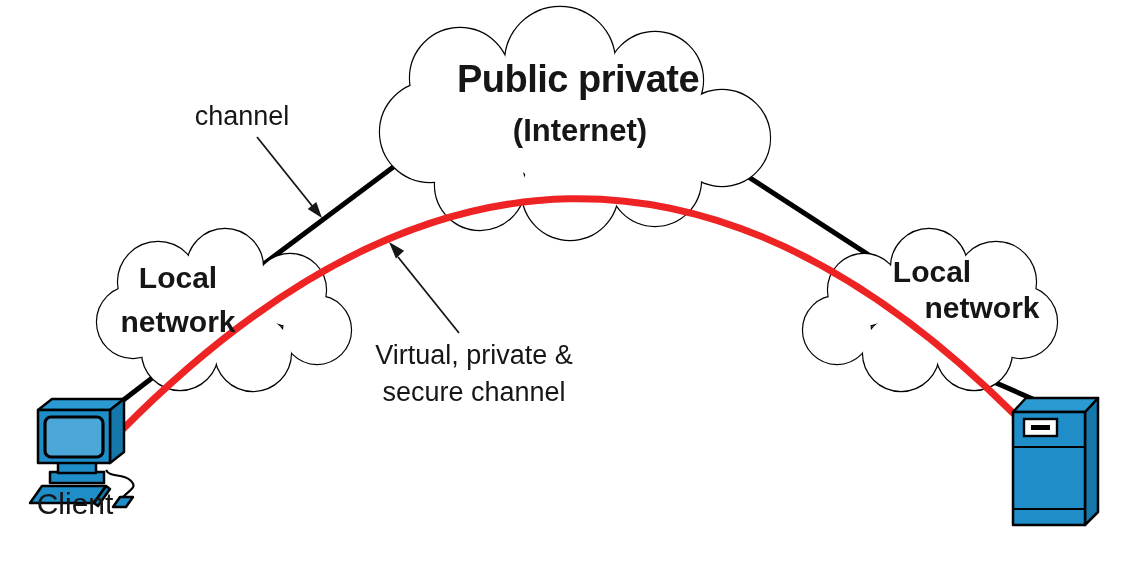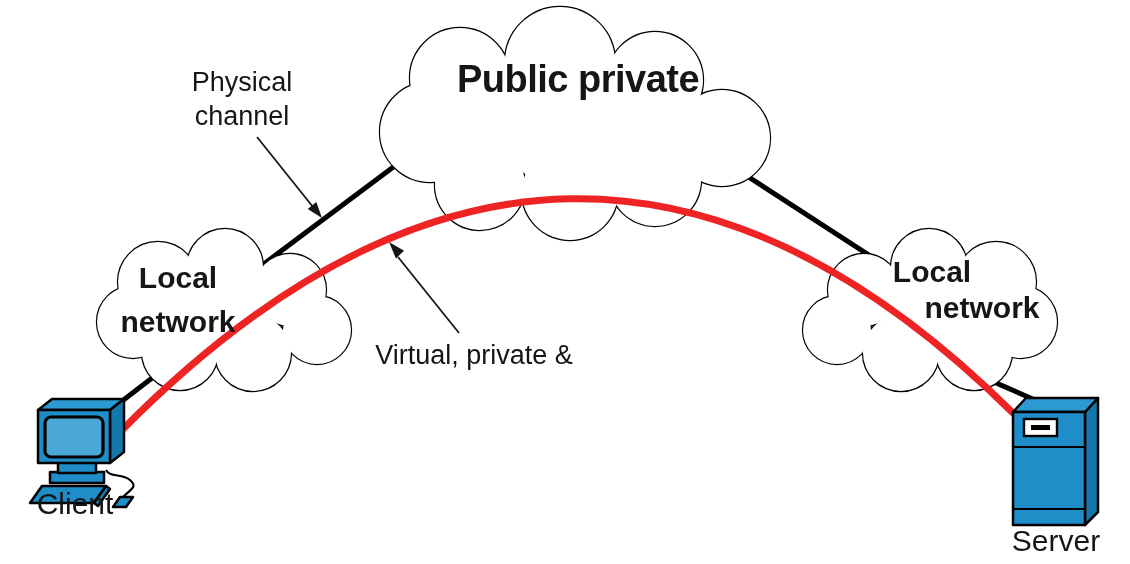--- a/index.html
+++ b/index.html
@@ -143,27 +143,27 @@
       <polygon class="dev-top" points="1013,412 1085,412 1098,398 1026,398"></polygon>
       <rect class="dev-front" x="1013" y="412" width="72" height="113"></rect>
       <line class="dev-line" x1="1013" y1="447" x2="1085" y2="447"></line>
       <line class="dev-line" x1="1013" y1="509" x2="1085" y2="509"></line>
       <rect class="slot-outer" x="1024" y="419" width="33" height="17"></rect>
       <rect class="slot-inner" x="1031" y="425" width="19" height="5"></rect>
     </g>
   </svg>
 
   <div class="label public-title" style="left:578px;top:79px">Public private</div>
+  <div class="label public-sub" style="left:580px;top:130px">(Internet)</div>
 
   <div class="label cloud-title" style="left:178px;top:278px">Local</div>
   <div class="label cloud-title" style="left:178px;top:322px">network</div>
 
   <div class="label cloud-title" style="left:932px;top:272px">Local</div>
   <div class="label cloud-title" style="left:982px;top:308px">network</div>
 
-  <div class="label callout" style="left:242px;top:82px">Physical</div>
   <div class="label callout" style="left:242px;top:116px">channel</div>
 
   <div class="label callout" style="left:474px;top:355px">Virtual, private &amp;</div>
+  <div class="label callout" style="left:474px;top:392px">secure channel</div>
 
   <div class="label device-label" style="left:75px;top:504px">Client</div>
-  <div class="label device-label" style="left:1056px;top:541px">Server</div>
 </div>
 
 </body></html>

